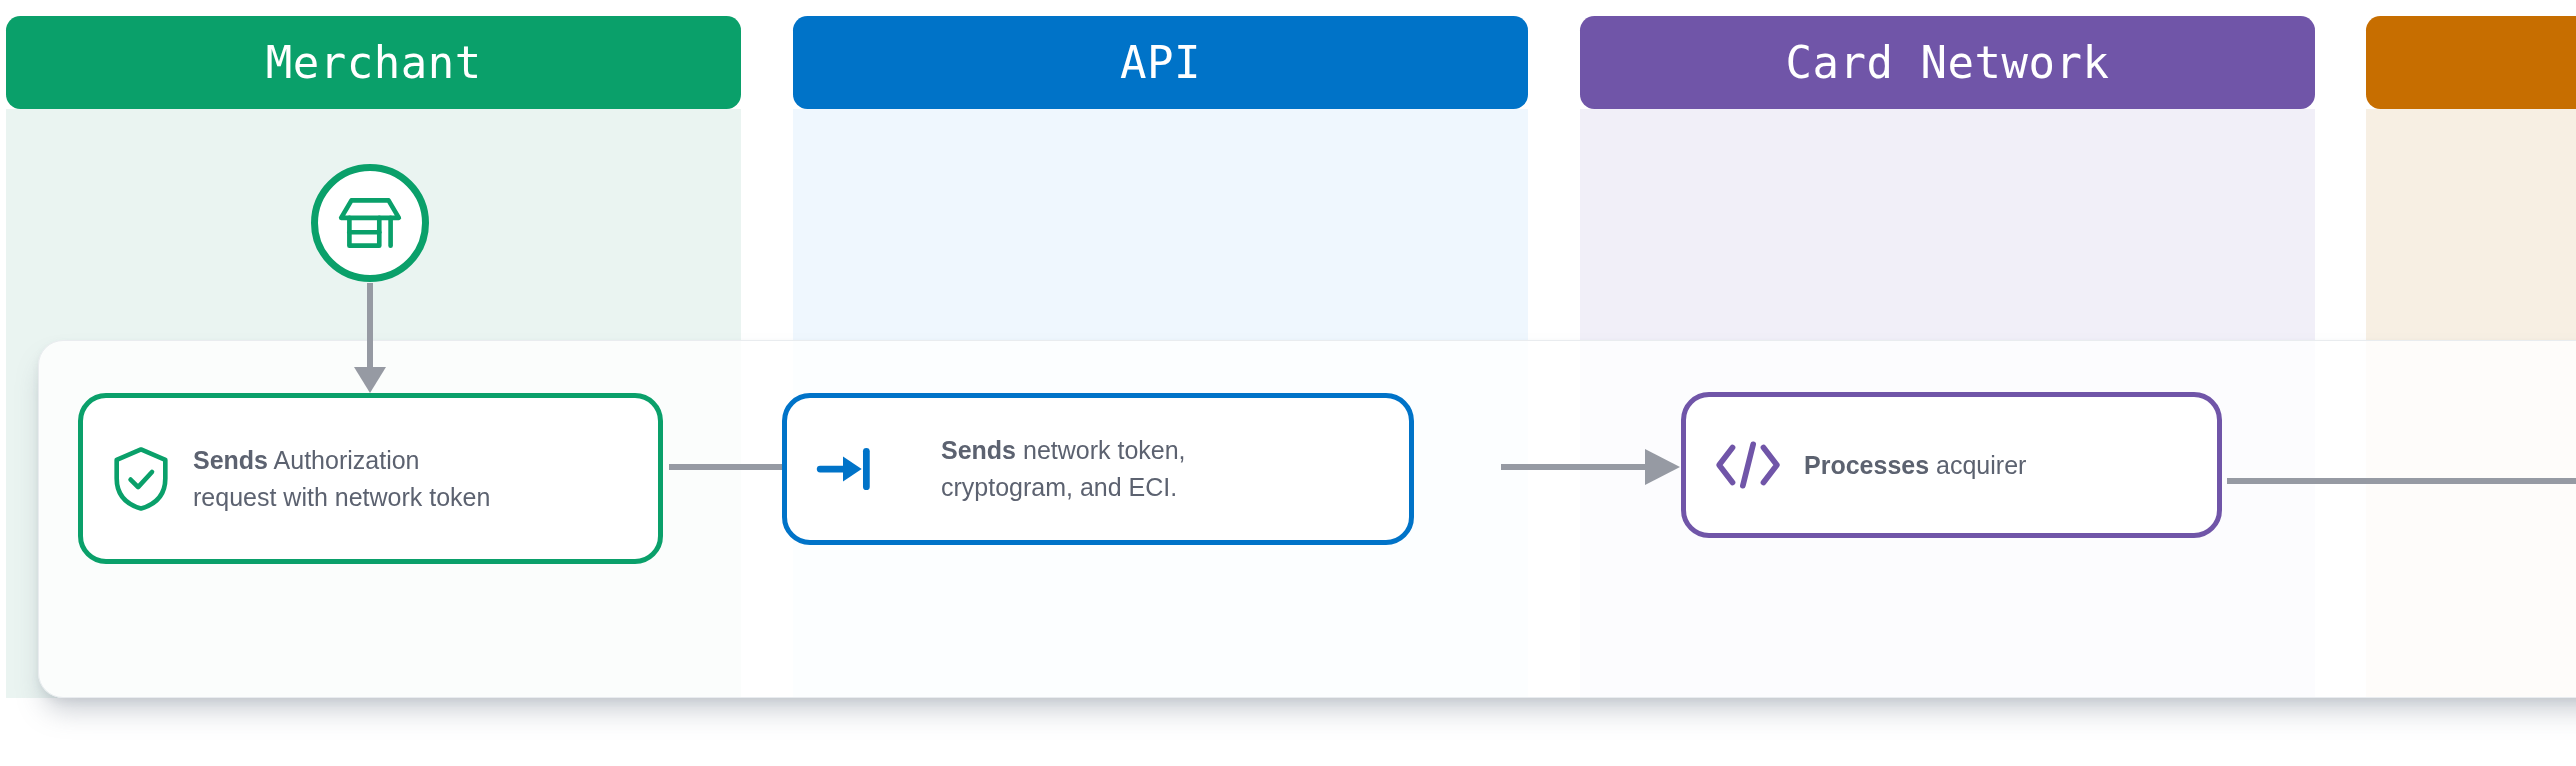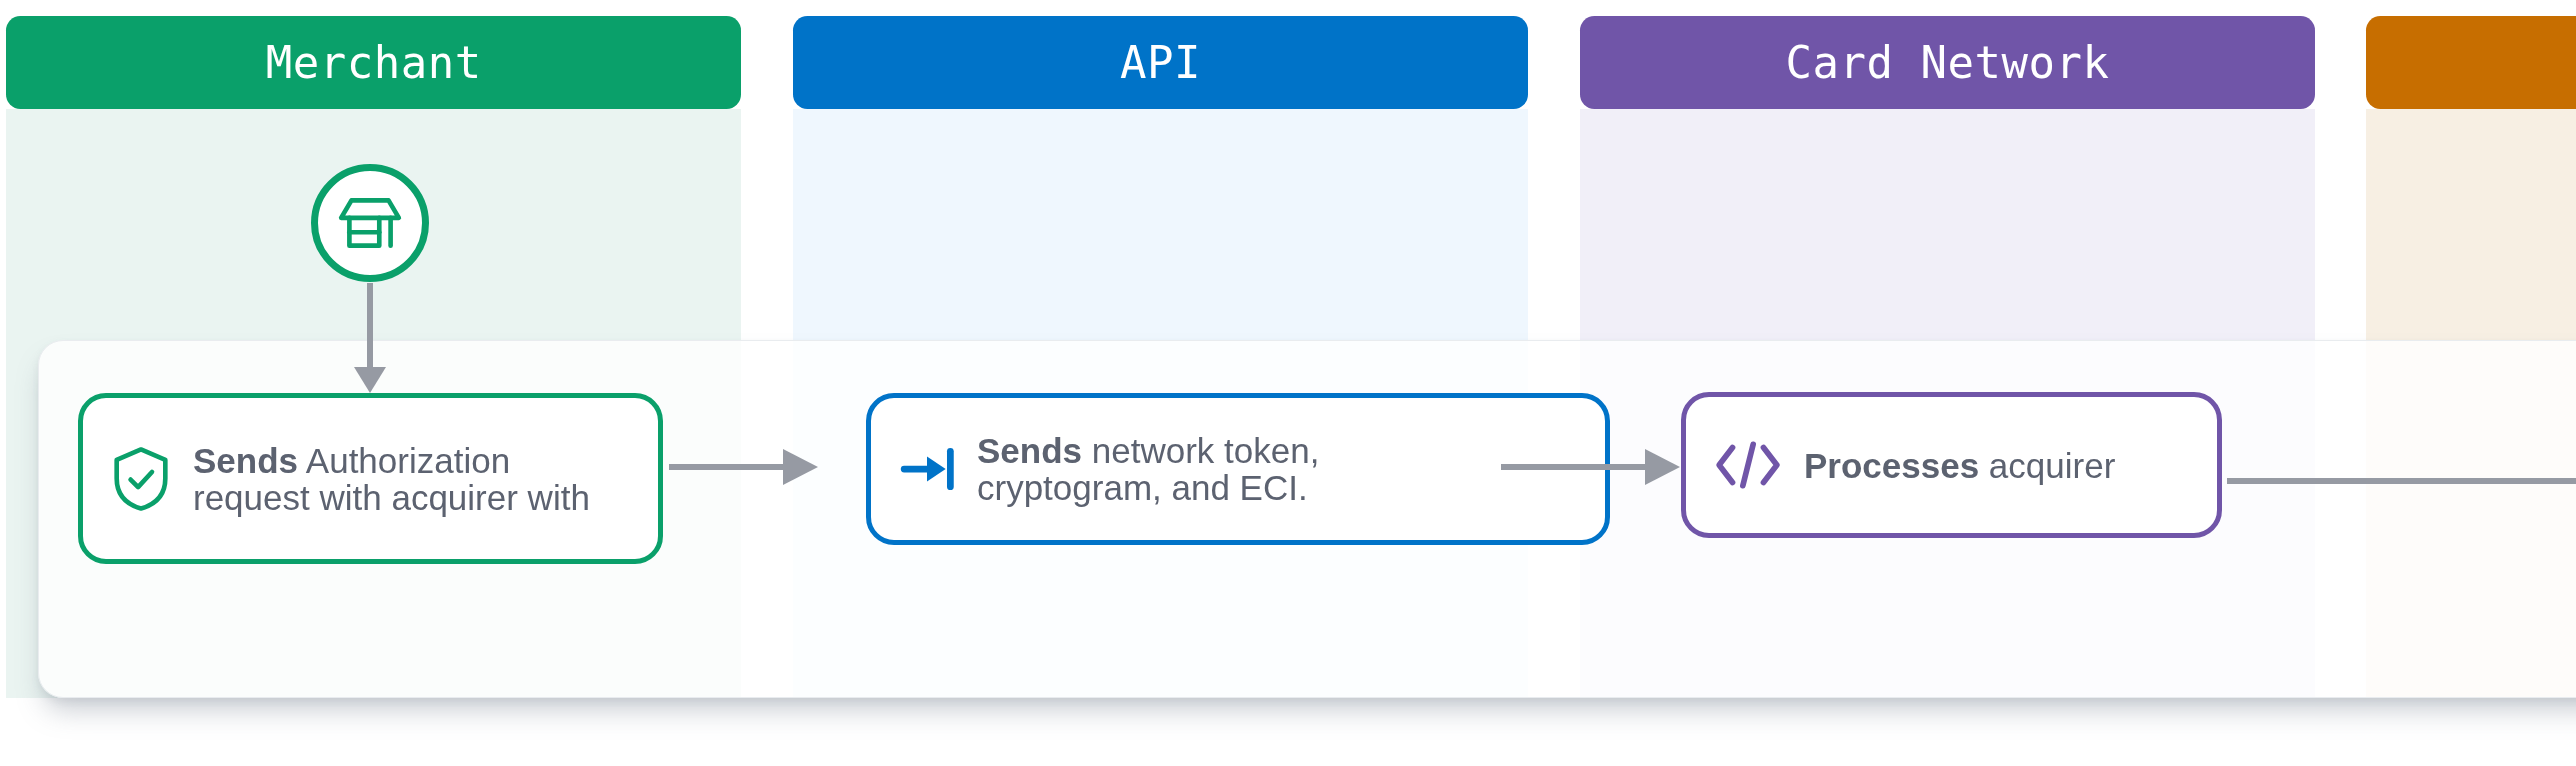--- a/index.html
+++ b/index.html
@@ -35,25 +35,25 @@
     position:absolute;left:311px;top:164px;width:118px;height:118px;
     border:7.2px solid #0aa06a;border-radius:50%;background:#ffffff;
     box-sizing:border-box;display:flex;align-items:center;justify-content:center;
   }
   .step-box{
     position:absolute;background:#ffffff;border:5.2px solid;border-radius:28px;
     box-sizing:border-box;display:flex;align-items:center;
     padding-left:29px;padding-right:15.5px;
   }
   .box1{left:78px;top:393px;width:585px;height:171px;}
-  .box2{left:866px;top:393px;width:744px;height:152px;}
+  .box2{left:782px;top:393px;width:632px;height:152px;gap:48px;}
   .box3{left:1681px;top:392px;width:541px;height:146px;}
   .step-icon{flex:0 0 auto;display:flex;align-items:center;justify-content:center;}
   .step-text{
-    margin-left:23px;color:#5c6270;font-size:35px;line-height:37px;
+    margin-left:23px;color:#5c6270;font-size:25px;line-height:37px;
   }
   .step-text .line{white-space:nowrap;}
   .step-text b{font-weight:700;}
   
   .arrow-line-h{position:absolute;height:6.2px;background:#969aa3;}
   .arrow-line-v{position:absolute;width:6.2px;background:#969aa3;}
   .arrow-head-right{
     position:absolute;width:0;height:0;
     border-top:18px solid transparent;border-bottom:18px solid transparent;
     border-left:35px solid #969aa3;
@@ -115,21 +115,21 @@
 
     <div class="step-box box1" style="border-color: rgb(10, 160, 106);">
       <span class="step-icon" style="color: rgb(10, 160, 106);">
         <svg width="58" height="66" viewBox="0 0 100 114" fill="none" stroke="currentColor" stroke-width="8" stroke-linecap="round" stroke-linejoin="round">
           <path d="M50,6 L92,24 V56 C92,86 74,101 50,108 C26,101 8,86 8,56 V24 Z"></path>
           <polyline points="32,58 45,71 69,45"></polyline>
         </svg>
       </span>
       <div class="step-text">
         <div class="line"><b>Sends</b><span> Authorization</span></div>
-        <div class="line">request with acquirer with</div>
+        <div class="line">request with network token</div>
       </div>
     </div>
 
     <div class="arrow-line-h" style="left:669px;top:464px;width:115px;"></div>
     <div class="arrow-head-right" style="left:783px;top:449px;"></div>
 
     <div class="step-box box2" style="border-color: rgb(0, 115, 200);">
       <span class="step-icon" style="color: rgb(0, 115, 200);">
         <svg width="54" height="54" viewBox="0 0 104 104" fill="none">
           <line x1="8" y1="52" x2="56" y2="52" stroke="currentColor" stroke-width="13" stroke-linecap="round"></line>

